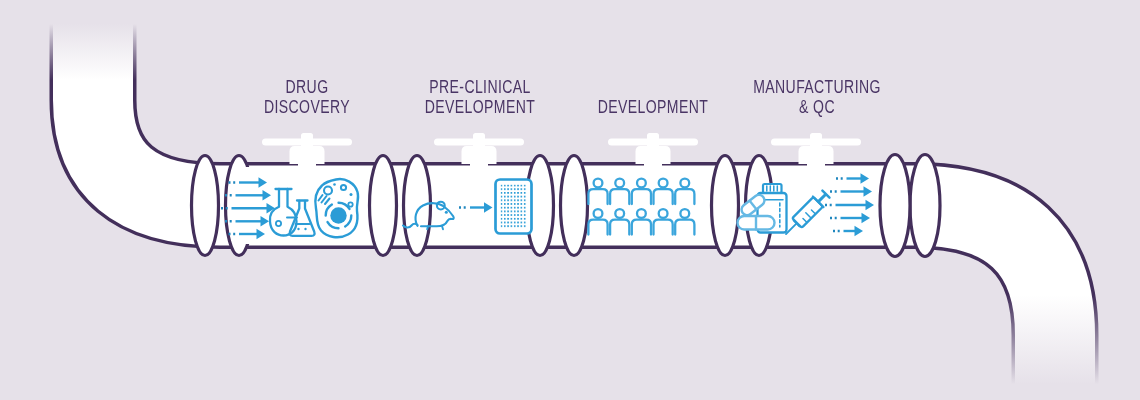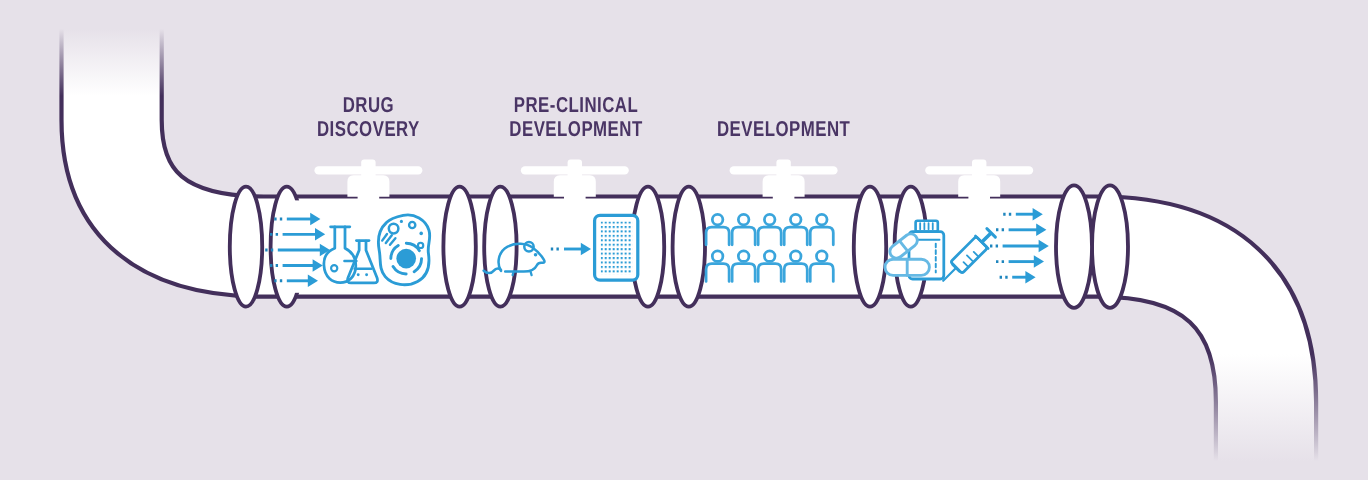--- a/index.html
+++ b/index.html
@@ -31,21 +31,21 @@
   .shaft{stroke:var(--icon_blue);stroke-width:2.4;fill:none;}
   .people{stroke:var(--icon_people_blue);fill:none;stroke-width:2.3;stroke-linecap:round;stroke-linejoin:round;}
   .plate{fill:#fff;stroke:var(--icon_blue);stroke-width:2.7;}
   .thin{stroke-width:1.5;}
 
   
   .stage-label{
     position:absolute;width:240px;bottom:283px;
     display:flex;flex-direction:column;justify-content:flex-end;
     text-align:center;color:var(--label_color);
-    font-size:18px;font-weight:700;line-height:20px;letter-spacing:.5px;
+    font-size:18px;font-weight:400;line-height:20px;letter-spacing:.5px;
   }
   .stage-label .line{transform:scaleX(.78);transform-origin:50% 50%;white-space:nowrap;}
 </style>
 </head>
 <body>
 
 <div class="canvas">
 
   <svg width="1140" height="400" viewBox="0 0 1140 400">
     <defs>
@@ -252,14 +252,18 @@
     <div class="line">DISCOVERY</div>
   </div>
   <div class="stage-label" style="left:360px">
     <div class="line">PRE-CLINICAL</div>
     <div class="line">DEVELOPMENT</div>
   </div>
   <div class="stage-label" style="left:533px">
     <div class="line">DEVELOPMENT</div>
     <div class="line"></div>
   </div>
+  <div class="stage-label" style="left:697px">
+    <div class="line">MANUFACTURING</div>
+    <div class="line">&amp; QC</div>
+  </div>
 
 </div>
 
 </body></html>

